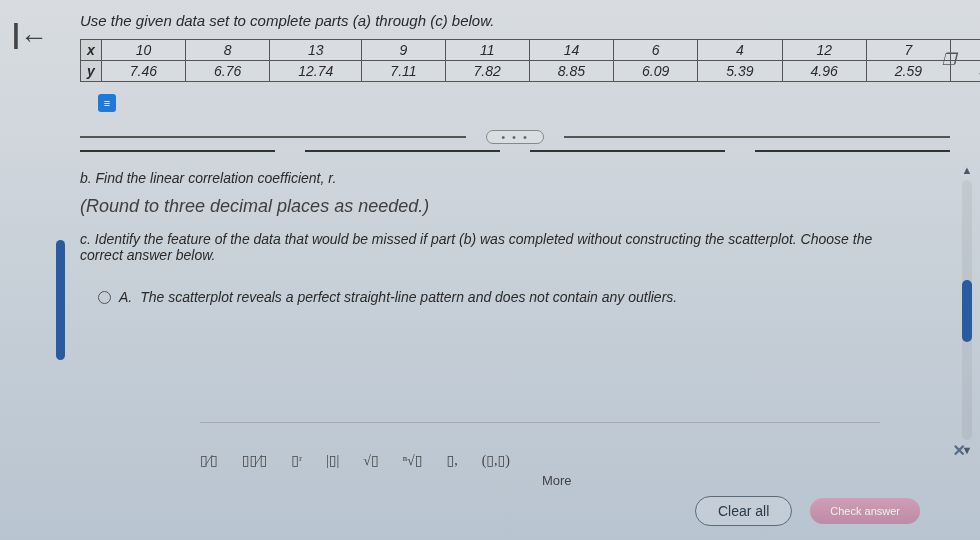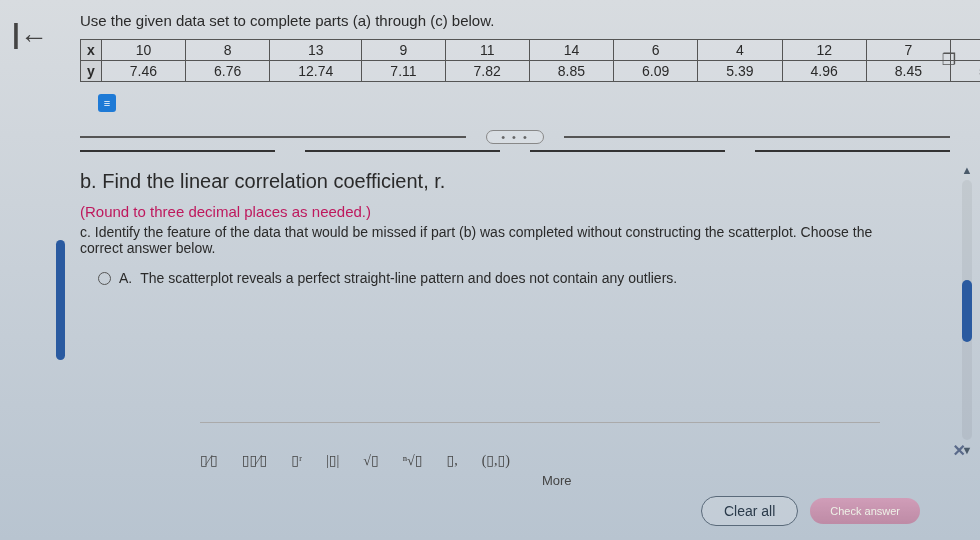--- a/index.html
+++ b/index.html
@@ -8,21 +8,21 @@
   font-family: Arial, sans-serif;
   background: linear-gradient(to bottom, #d8dce0 0%, #c8d0d8 50%, #b8c4d0 100%);
   position: relative; overflow: hidden;
   color: #2a2a2a;
 }
 .back-arrow {
   position: absolute; left: 12px; top: 18px;
   font-size: 28px; font-weight: bold; color: #444;
 }
 .content {
-  position: absolute; left: 80px; top: 12px; right: 30px;
+  position: absolute; left: 80px; top: 12px; right: 30px; font-style: italic;
 }
 .prompt { font-size: 15px; margin-bottom: 10px; }
 .data-table {
   border-collapse: collapse; margin-bottom: 12px; font-size: 14px;
 }
 .data-table td {
   border: 1px solid #555; padding: 2px 28px; text-align: center;
   background: rgba(255,255,255,0.1);
 }
 .data-table td.hdr { font-weight: bold; background: rgba(200,200,200,0.3); width:28px; padding:2px 6px;}
@@ -35,40 +35,40 @@
   display:flex; align-items:center; justify-content:center; color:#fff; font-size:11px;
 }
 .hr-row { display:flex; align-items:center; gap:20px; margin-bottom:6px;}
 .hr-seg { flex:1; border-bottom:2px solid #555; }
 .dots-pill {
   border:1px solid #888; border-radius:10px; padding:0 14px; font-size:11px;
   letter-spacing:2px; color:#666; background:rgba(255,255,255,0.2);
 }
 .subline { display:flex; gap:30px; margin-bottom:18px;}
 .subline span { flex:1; border-bottom:2px solid #333;}
-.part-b { font-size:20px; margin-bottom:10px;}
+.part-b { font-size:14px; margin-bottom:10px;}
 .answer-line { font-size:14px; margin-left:0; }
 .input-box {
   display:inline-block; width:26px; height:18px; border:1px solid #333;
   vertical-align:middle; position:relative; background:rgba(255,255,255,0.3);
 }
 .cursor-arrow { position:absolute; right:-4px; bottom:-6px; font-size:11px;}
-.hint { font-size:15px; color:#be185d; margin-bottom:4px;}
-.part-c { font-size:14px; margin-bottom:14px; max-width:820px;}
+.hint { font-size:18px; color:#404040; margin-bottom:14px;}
+.part-c { font-size:14px; margin-bottom:26px; max-width:820px;}
 .opt-row { display:flex; align-items:flex-start; gap:8px; font-size:14px; margin-left:18px;}
 .radio { width:13px; height:13px; border:1.5px solid #555; border-radius:50%; margin-top:2px; flex-shrink:0;}
 .toolbar {
   position:absolute; bottom:52px; left:200px; right:100px;
   display:flex; align-items:center; gap:24px; font-size:14px; color:#444;
   border-top:1px solid #aaa; padding-top:10px;
 }
 .tool { font-family:'Times New Roman',serif; cursor:default;}
 .more { margin-left:8px; font-family:Arial; font-size:13px;margin-top:40px;}
 .bottom-row {
-  position:absolute; bottom:14px; right:60px; display:flex; gap:12px; align-items:center;
+  position:absolute; bottom:14px; right:60px; display:flex; gap:18px; align-items:center;
 }
 .clear-btn {
   border:1.5px solid #5a6a7a; border-radius:20px; padding:6px 22px;
   font-size:14px; color:#2a3a4a; background:rgba(255,255,255,0.15);
 }
 .check-btn {
   border-radius:20px; padding:7px 20px; font-size:11px;
   background:linear-gradient(#d890b0,#c07898); color:#ffe; opacity:.75;
 }
 .scroll-track {
@@ -118,21 +118,21 @@
       <td class="hdr">y</td>
       <td>7.46</td>
       <td>6.76</td>
       <td>12.74</td>
       <td>7.11</td>
       <td>7.82</td>
       <td>8.85</td>
       <td>6.09</td>
       <td>5.39</td>
       <td>4.96</td>
-      <td>8.45</td>
+      <td>2.59</td>
       <td>5.72</td>
     </tr>
   </tbody>
     </table>
   <div class="copy-icon">❐</div>
 
   <div class="link-row">
     <div class="link-icon">≡</div>
   </div>
 

